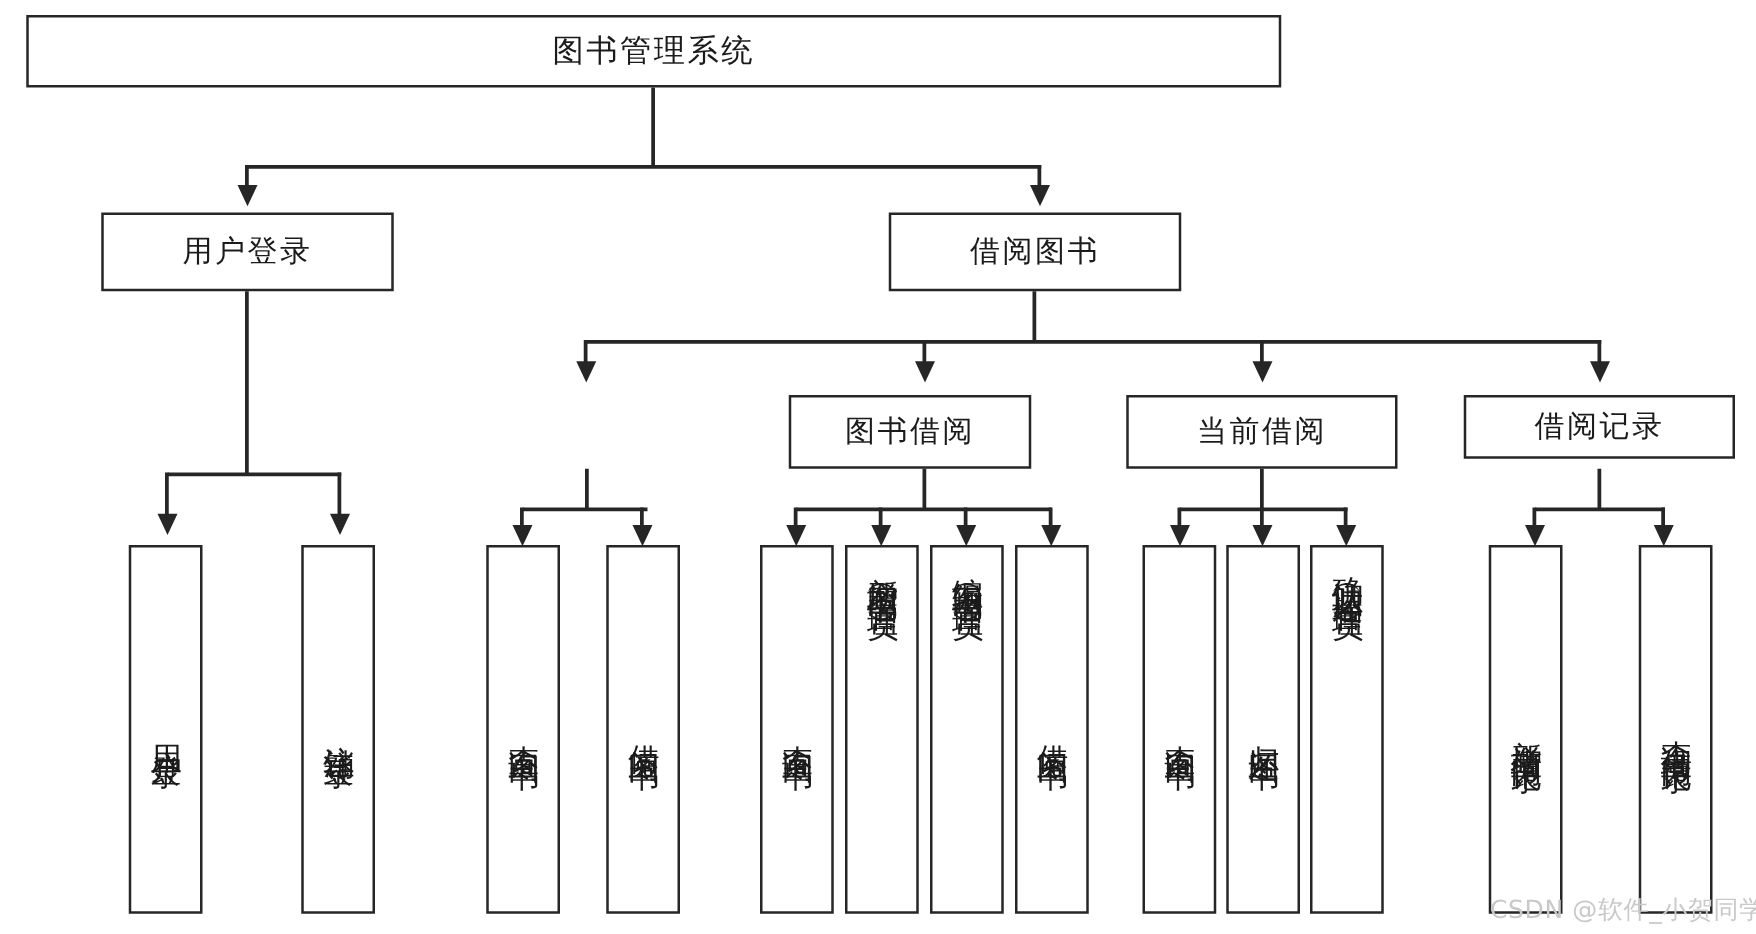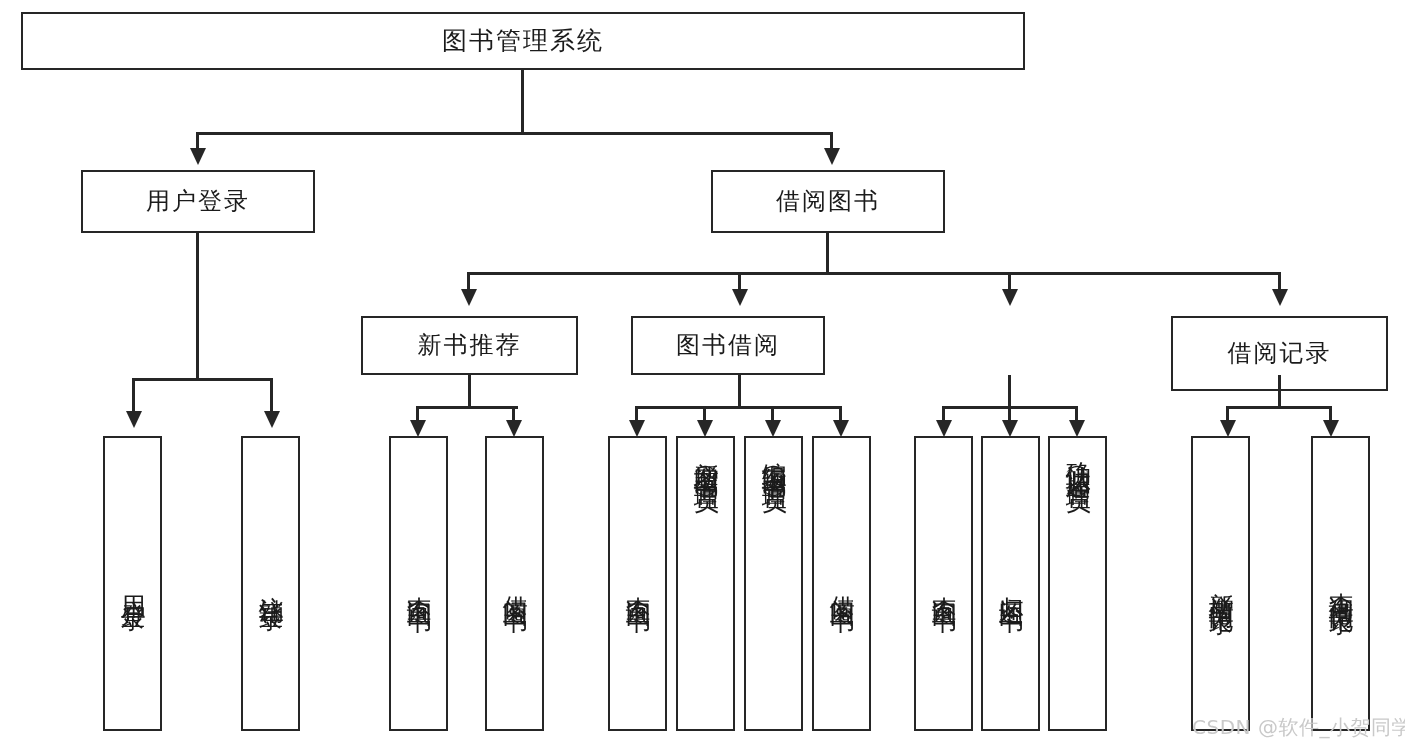--- a/index.html
+++ b/index.html
@@ -116,27 +116,27 @@
   <div class="edge h" style="left:469px;top:272px;width:812px;height:3px;"></div>
   <div class="edge v" style="left:467px;top:272px;width:3px;height:18px;"></div>
   <div class="edge v" style="left:738px;top:272px;width:3px;height:18px;"></div>
   <div class="edge v" style="left:1008px;top:272px;width:3px;height:18px;"></div>
   <div class="edge v" style="left:1278px;top:272px;width:3px;height:18px;"></div>
   <div class="arrow" style="left:461px;top:289px;"></div>
   <div class="arrow" style="left:732px;top:289px;"></div>
   <div class="arrow" style="left:1002px;top:289px;"></div>
   <div class="arrow" style="left:1272px;top:289px;"></div>
 
-  <div class="node horiz" style="left:361px;top:316px;width:217px;height:59px;">
-    <span class="label">新书推荐</span>
-  </div>
   <div class="node horiz" style="left:631px;top:316px;width:194px;height:59px;">
     <span class="label">图书借阅</span>
   </div>
-  <div class="node horiz" style="left:1171px;top:316px;width:217px;height:75px;">
+  <div class="node horiz" style="left:901px;top:316px;width:217px;height:59px;">
+    <span class="label">当前借阅</span>
+  </div>
+  <div class="node horiz" style="left:1171px;top:316px;width:217px;height:51px;">
     <span class="label">借阅记录</span>
   </div>
 
   <div class="edge v" style="left:468px;top:375px;width:3px;height:33px;"></div>
   <div class="edge h" style="left:418px;top:406px;width:100px;height:3px;"></div>
   <div class="edge v" style="left:416px;top:406px;width:3px;height:15px;"></div>
   <div class="edge v" style="left:512px;top:406px;width:3px;height:15px;"></div>
   <div class="arrow" style="left:410px;top:420px;"></div>
   <div class="arrow" style="left:506px;top:420px;"></div>
 

